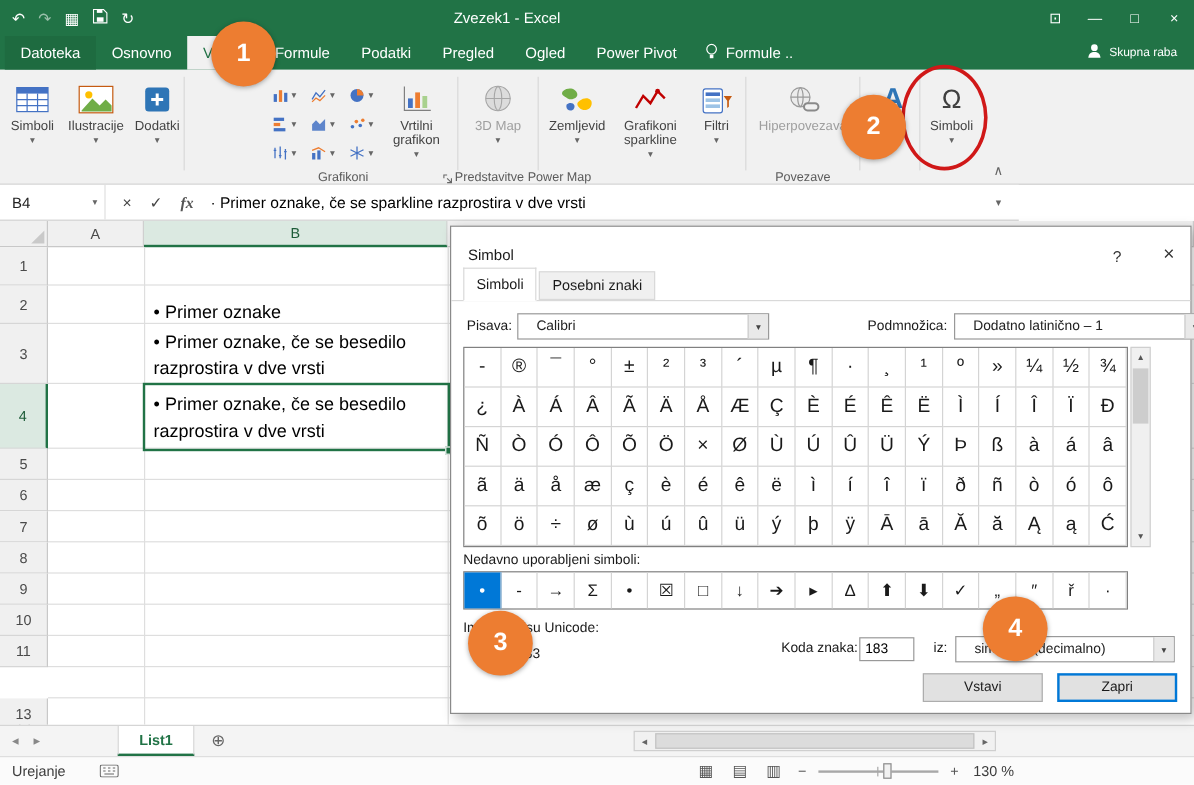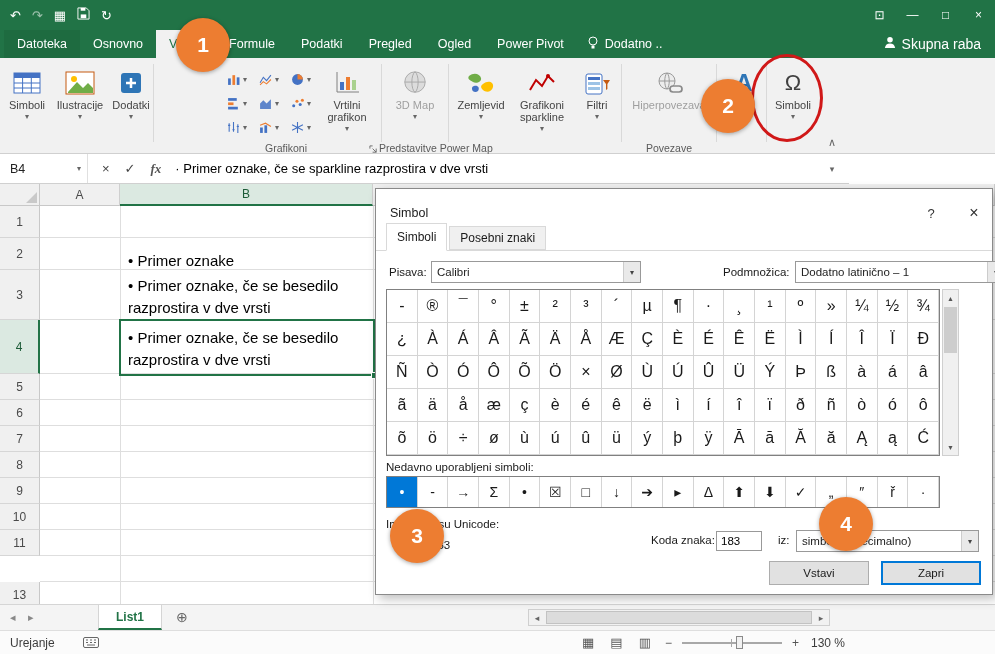--- a/index.html
+++ b/index.html
@@ -15,21 +15,21 @@
 .wbtn{width:33px;height:30px;display:flex;align-items:center;justify-content:center;font-size:12px}
 
 
 .tabrow{position:absolute;left:0;top:30px;width:995px;height:28px;background:#217346;display:flex;align-items:stretch;color:#fff;z-index:10}
 .tabstrip{display:flex;margin-left:4px}
 .rtab{padding:0 13px;display:flex;align-items:center;font-size:12.5px;white-space:nowrap}
 .rtab.file{background:#1e6b40}
 .rtab.active{background:#f1f1f1;color:#217346}
 .tellme{display:flex;align-items:center;gap:6px;margin-left:10px;font-size:12.5px;white-space:nowrap}
 .spacer{flex:1}
-.share{display:flex;align-items:center;gap:6px;margin-right:14px;font-size:14px;white-space:nowrap}
+.share{display:flex;align-items:center;gap:6px;margin-right:14px;font-size:10px;white-space:nowrap}
 
 
 .ribbon{position:absolute;left:0;top:58px;width:995px;height:96px;background:#f1f1f1;border-bottom:1px solid #d0d0d0;z-index:5}
 .bigbtn{position:absolute;top:4px;height:84px;display:flex;flex-direction:column;align-items:center;text-align:center}
 .bicon{height:34px;display:flex;align-items:flex-end;justify-content:center}
 .blabel{font-size:11px;line-height:12px;color:#444;margin-top:3px}
 .bdrop{font-size:8px;color:#666;margin-top:1px}
 .disabled .blabel{color:#9f9f9f}
 .gsep{position:absolute;top:6px;width:1px;height:78px;background:#d9d9d9}
 .glabel{position:absolute;top:84px;font-size:10.5px;color:#5a5a5a;text-align:center;white-space:nowrap}
@@ -87,21 +87,21 @@
 
 .dialog{position:absolute;left:375px;top:188px;width:618px;height:407px;background:#fff;border:1px solid #8a8a8a;box-shadow:4px 4px 10px rgba(0,0,0,.25);z-index:50}
 .dtitlebar{position:absolute;left:0;top:9px;width:100%;height:30px}
 .dtitle{position:absolute;left:14px;top:8px;font-size:12.5px;color:#1a1a1a}
 .dhelp{position:absolute;left:536px;top:0;width:38px;height:30px;display:flex;align-items:center;justify-content:center;color:#333;font-size:13px}
 .dclose{position:absolute;left:578px;top:0;width:40px;height:30px;display:flex;align-items:center;justify-content:center;color:#333;font-size:16px}
 .dtabstrip{position:absolute;left:0;top:36px;width:100%;height:26px;display:flex;align-items:flex-end;padding-left:10px;border-bottom:1px solid #d9d9d9}
 .dtab{padding:4px 10px;font-size:12px;color:#1a1a1a;border:1px solid #d9d9d9;background:#f0f0f0;margin-right:2px}
 .dtab.active{background:#fff;border-bottom-color:#fff;padding:6px 10px;position:relative;top:1px}
 .dlabel{position:absolute;font-size:11.5px;color:#1a1a1a;white-space:nowrap}
-.combo{position:absolute;height:22px;border:1px solid #999;background:#fff;display:flex;align-items:center;font-size:11.5px;padding-left:5px;white-space:nowrap}
+.combo{position:absolute;height:22px;border:1px solid #999;background:#fff;display:flex;align-items:center;font-size:11.5px;padding-left:15px;white-space:nowrap}
 .carrow{position:absolute;right:0;top:0;width:17px;height:100%;background:#e9e9e9;border-left:1px solid #ccc;display:flex;align-items:center;justify-content:center;font-size:8px;color:#444}
 .symgrid{position:absolute;left:10px;top:100px;width:554px;height:167px;display:grid;grid-template-columns:repeat(18,1fr);grid-auto-rows:33px;border:1px solid #808080;background:#fff}
 .symcell{border-right:1px solid #d4d4d4;border-bottom:1px solid #d4d4d4;display:flex;align-items:center;justify-content:center;font-size:16px;color:#1a1a1a}
 .vscroll{position:absolute;left:566px;top:100px;width:17px;height:167px;background:#f0f0f0;border:1px solid #cfcfcf}
 .vsbtn{height:16px;display:flex;align-items:center;justify-content:center;font-size:7px;color:#555}
 .vsbtn.down{position:absolute;bottom:0;left:0;width:100%}
 .vsthumb{position:absolute;left:1px;top:17px;width:13px;height:46px;background:#cdcdcd}
 .recentrow{position:absolute;left:10px;top:287px;width:554px;height:32px;display:grid;grid-template-columns:repeat(18,1fr);border:1px solid #808080;background:#fff}
 .reccell{border-right:1px solid #d4d4d4;display:flex;align-items:center;justify-content:center;font-size:14px;color:#1a1a1a}
 .reccell.selected{background:#0078d7;color:#fff}
@@ -121,20 +121,21 @@
     <span>↶</span>
     <span class="dim">↷</span>
     <span>▦</span>
     <span><svg width="13" height="13" viewBox="0 0 14 14">
           <path d="M1 1h9l3 3v9H1z" fill="none" stroke="#fff"></path>
           <rect x="4" y="8" width="6" height="4" fill="#fff"></rect>
           <rect x="4" y="1" width="5" height="3" fill="#fff"></rect>
         </svg></span>
     <span>↻</span>
   </div>
+  <div class="wtitle">Zvezek1 - Excel</div>
   <div class="wbtns">
     <span class="wbtn">⊡</span>
     <span class="wbtn">—</span>
     <span class="wbtn">□</span>
     <span class="wbtn">×</span>
   </div>
 </div>
 
 <div class="tabrow">
   <div class="tabstrip">
@@ -145,21 +146,21 @@
       <span class="rtab">Podatki</span>
       <span class="rtab">Pregled</span>
       <span class="rtab">Ogled</span>
       <span class="rtab">Power Pivot</span>
     </div>
   <span class="tellme">
     <span><svg width="12" height="14" viewBox="0 0 12 14">
           <circle cx="6" cy="5" r="4" fill="none" stroke="#fff"></circle>
           <rect x="4.5" y="9.5" width="3" height="3" fill="#fff"></rect>
         </svg></span>
-    <span>Dodatno ..</span>
+    <span>Formule ..</span>
   </span>
   <span class="spacer"></span>
   <span class="share">
     <span><svg width="12" height="13" viewBox="0 0 12 14">
           <circle cx="6" cy="4" r="3" fill="#fff"></circle>
           <path d="M0.5 13C1 9.5 3 8 6 8s5 1.5 5.5 5z" fill="#fff"></path>
         </svg></span>
     <span>Skupna raba</span>
   </span>
 </div>

